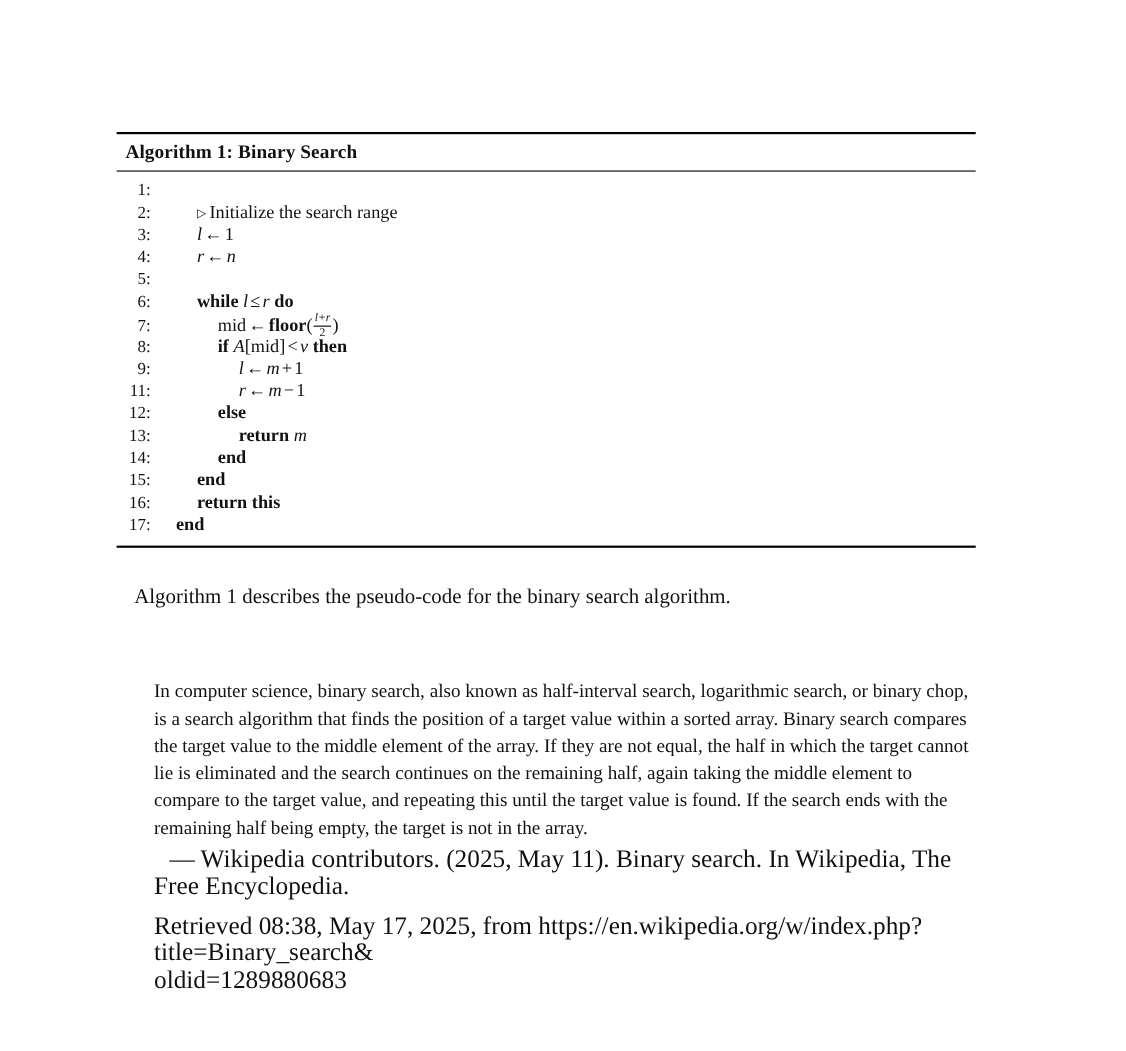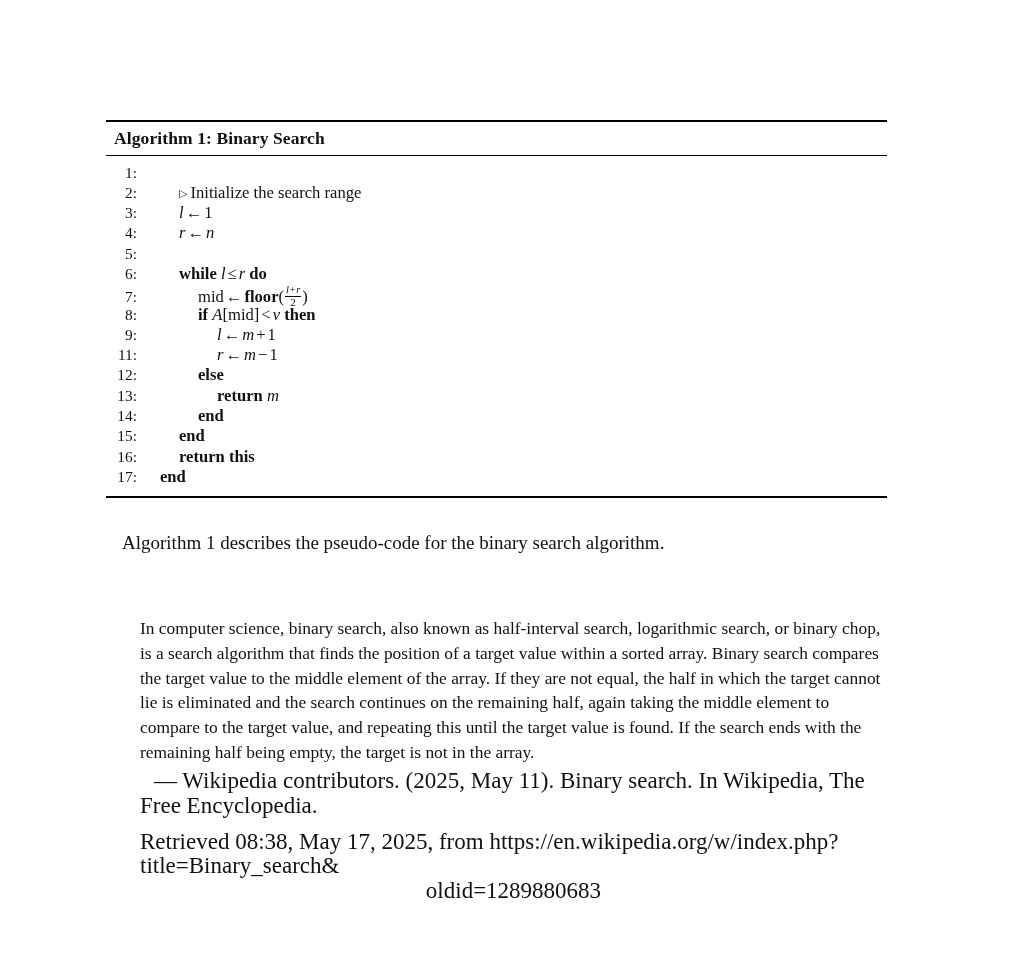--- a/index.html
+++ b/index.html
@@ -140,21 +140,21 @@
   .attribution {
     position: absolute;
     left: 140px;
     top: 769px;
     width: 747px;
     font-size: 23px;
     line-height: 24.8px;
   }
   .attr-line-1 { display: block; text-indent: 14px; }
   .attr-line-2 { display: block; margin-top: 11px; }
-  .attr-line-3 { display: block; text-align: center; }
+  .attr-line-3 { display: block; text-align: left; }
 </style>
 </head>
 <body>
 
 <div class="page">
 
   <div class="algorithm">
 
     <div class="rule-thick-top"></div>
 

